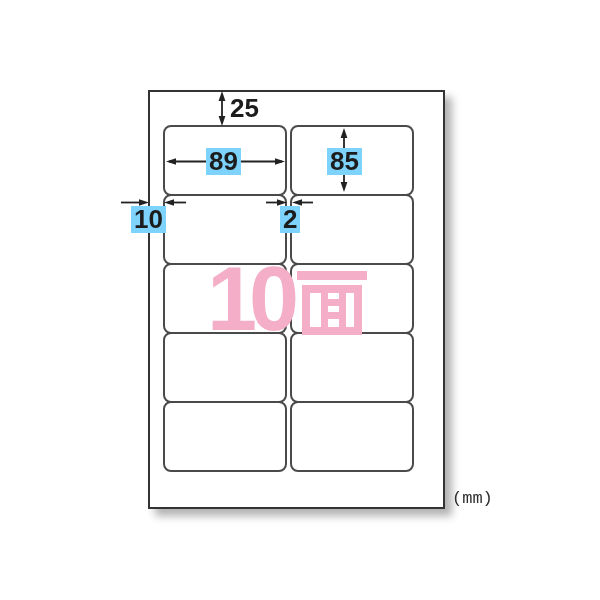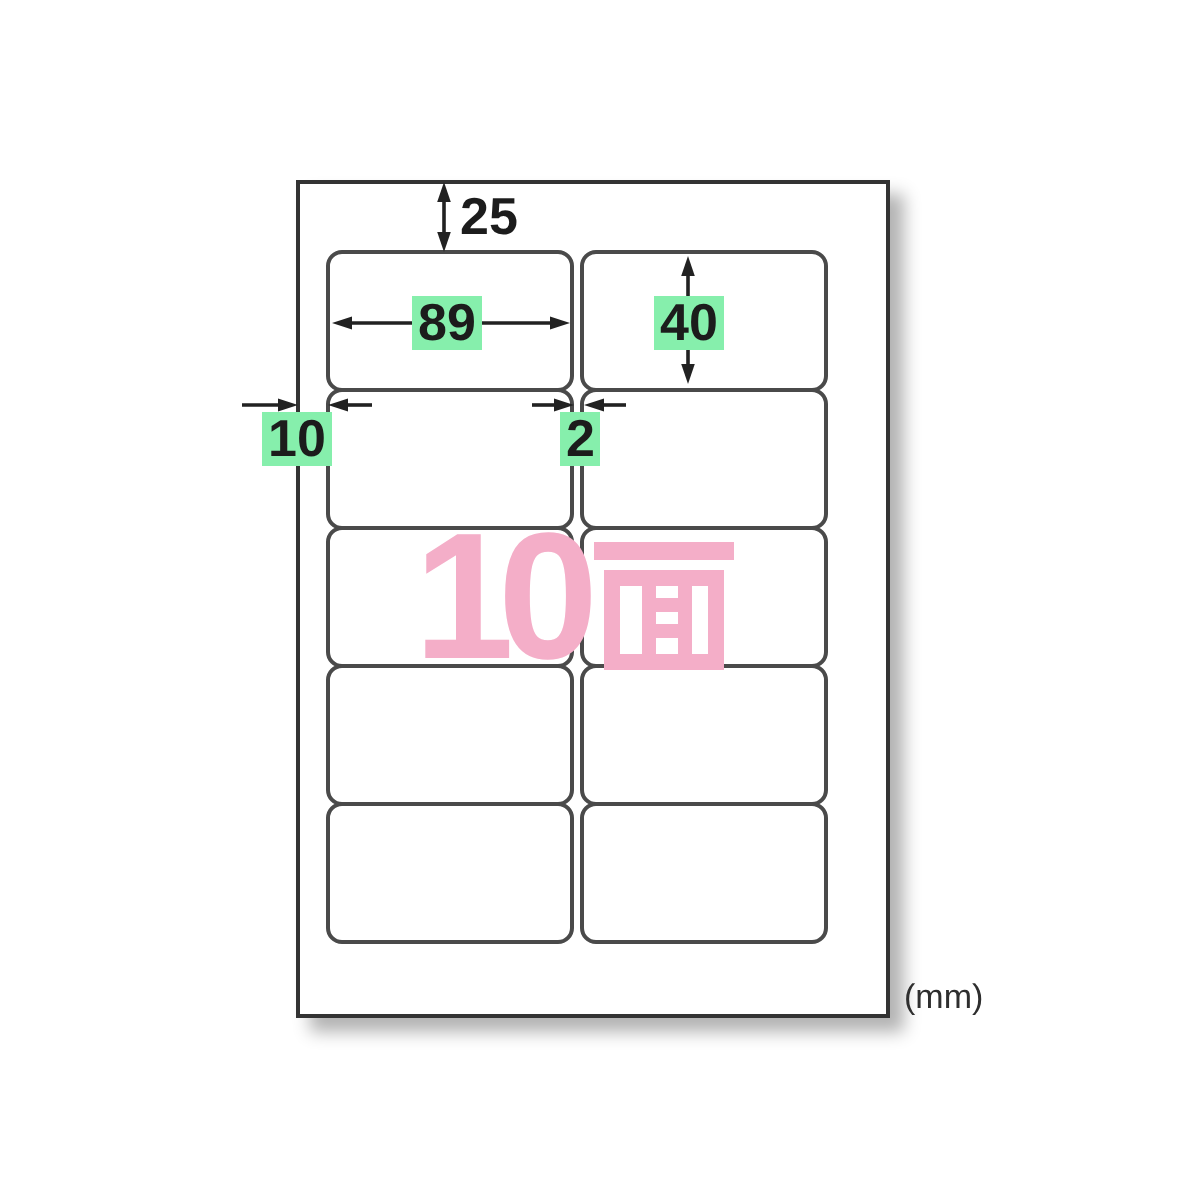--- a/index.html
+++ b/index.html
@@ -9,34 +9,34 @@
   
   .sheet{position:absolute;left:148px;top:90px;width:293px;height:415px;
          background:#fff;border:2px solid #333;
          box-shadow:7px 7px 8px rgba(0,0,0,0.30);}
 
   
   .label-cell{position:absolute;width:124px;height:71px;box-sizing:border-box;
               background:#fff;border:2px solid #4a4a4a;border-radius:8px;}
   .dim-text{position:absolute;font-size:26px;line-height:27px;color:#1c1c1c;
             white-space:nowrap;font-weight:bold;}
-  .on-white{background:#86efac;padding:0 3px;}
+  .on-white{background:#7dd3fc;padding:0 3px;}
   svg.arrow{position:absolute;display:block;}
   svg.arrow line{stroke:#222;stroke-width:1.8;}
   svg.arrow polygon{fill:#222;}
 
   
   .face-count{position:absolute;left:207px;top:266px;height:66px;display:flex;
               align-items:flex-start;z-index:5;}
   .face-num{font-size:90px;font-weight:700;line-height:66px;letter-spacing:-8px;
             padding-right:6px;}
   .face-kanji{display:block;margin-top:3px;}
 
   .unit-label{position:absolute;left:452px;top:489px;font-size:17px;line-height:20px;
-              color:#2e2e2e;font-family:Liberation Sans, sans-serif;}
+              color:#2e2e2e;font-family:Liberation Mono, monospace;}
 </style>
 </head>
 <body>
 
 <div class="canvas" style="background: rgb(255, 255, 255);">
 
   <div class="sheet">
     <div id="labels">
         <div class="label-cell" style="left: 13px; top: 33px; border-color: rgb(74, 74, 74);"></div>
         <div class="label-cell" style="left: 140px; top: 33px; border-color: rgb(74, 74, 74);"></div>
@@ -63,21 +63,21 @@
     <polygon points="0,5.5 10,2.2 10,8.8"></polygon>
     <polygon points="119,5.5 109,2.2 109,8.8"></polygon>
   </svg>
   <span class="dim-text on-white" style="left:206px;top:148px">89</span>
 
   <svg class="arrow" style="left:338px;top:128px" width="12" height="64">
     <line x1="6" y1="3" x2="6" y2="61"></line>
     <polygon points="6,0 2.6,10 9.4,10"></polygon>
     <polygon points="6,64 2.6,54 9.4,54"></polygon>
   </svg>
-  <span class="dim-text on-white" style="left:327px;top:148px">40</span>
+  <span class="dim-text on-white" style="left:327px;top:148px">85</span>
 
   <svg class="arrow" style="left:121px;top:197px" width="28" height="11">
     <line x1="0" y1="5.5" x2="19" y2="5.5"></line>
     <polygon points="28,5.5 18,2.2 18,8.8"></polygon>
   </svg>
   <svg class="arrow" style="left:164px;top:197px" width="22" height="11">
     <polygon points="0,5.5 10,2.2 10,8.8"></polygon>
     <line x1="9" y1="5.5" x2="22" y2="5.5"></line>
   </svg>
   <span class="dim-text on-white" style="left:131px;top:206px">10</span>

